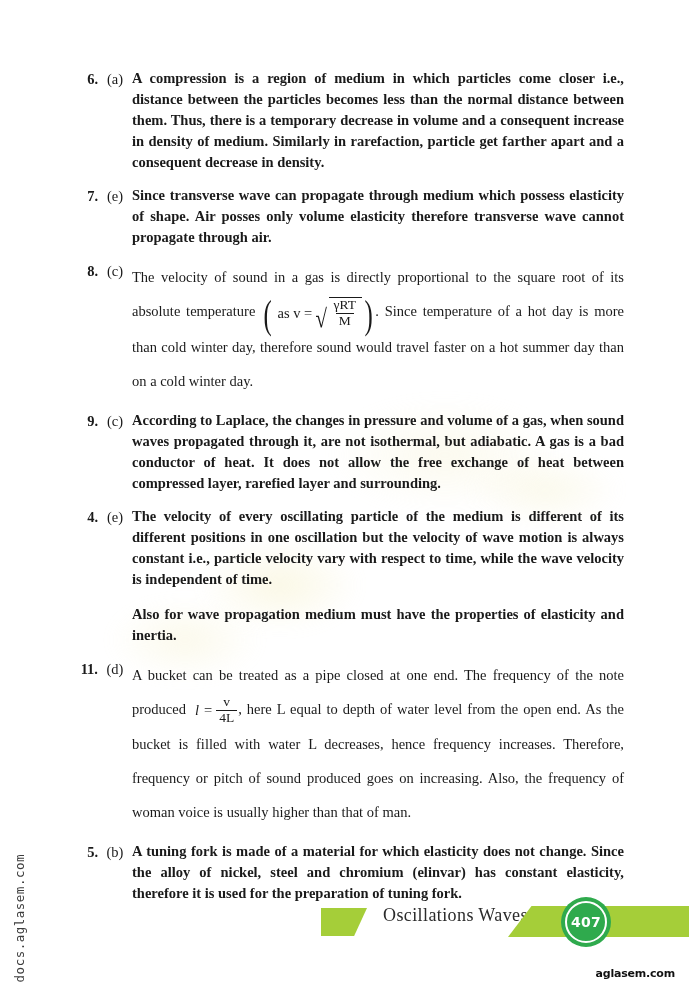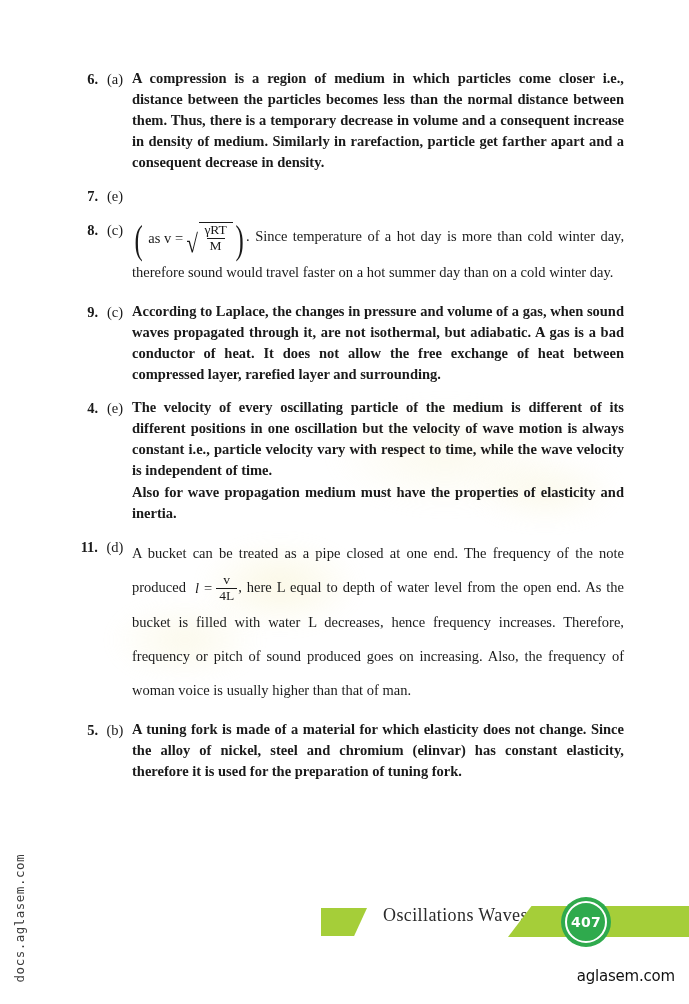--- a/index.html
+++ b/index.html
@@ -79,21 +79,21 @@
   }
   .q-body {
     flex: 1 1 auto;
     font-size: 14.5px;
     line-height: 21px;
     text-align: justify;
     text-justify: inter-word;
     hyphens: none;
   }
   .q-body p { margin: 0; font-weight: bold; }
-  .q-body p + p { margin-top: 1px; }
+  .q-body p + p { margin-top: 14px; }
   .loose { line-height: 34px; }
 
   
   .math {
     display: inline-flex;
     align-items: center;
     vertical-align: middle;
     font-family: "Liberation Serif", "DejaVu Serif", serif;
   }
   .bigparen {
@@ -192,22 +192,22 @@
     font-weight: bold;
     font-size: 14px;
     color: #ffffff;
     letter-spacing: 0.3px;
   }
   .brand-logo {
     position: absolute;
     right: 14px;
     top: 967px;
     font-family: "DejaVu Sans", "Liberation Sans", sans-serif;
-    font-weight: normal;
-    font-size: 15px;
+    font-weight: bold;
+    font-size: 11px;
     color: #111111;
     letter-spacing: -0.2px;
   }
 </style>
 </head>
 <body>
 
 <div class="watermark wm-a"></div>
 <div class="watermark wm-b"></div>
 <div class="watermark wm-c"></div>
@@ -221,26 +221,30 @@
     <div class="q-num">6.</div>
     <div class="q-opt">(a)</div>
     <div class="q-body">
       <p>A compression is a region of medium in which particles come closer i.e., distance between the particles becomes less than the normal distance between them. Thus, there is a temporary decrease in volume and a consequent increase in density of medium. Similarly in rarefaction, particle get farther apart and a consequent decrease in density.</p>
     </div>
   </div>
 
   <div class="answer-row">
     <div class="q-num">7.</div>
     <div class="q-opt">(e)</div>
+    <div class="q-body">
+      <p>Since transverse wave can propagate through medium which possess elasticity of shape. Air posses only volume elasticity therefore transverse wave cannot propagate through air.</p>
+    </div>
   </div>
 
   <div class="answer-row">
     <div class="q-num">8.</div>
     <div class="q-opt">(c)</div>
     <div class="q-body loose">
+      <span>The velocity of sound in a gas is directly proportional to the square root of its absolute temperature</span>
       <span class="math">
         <span class="bigparen">(</span>
         <span style="padding:0 2px 0 3px;">as v =</span>
         <span class="radical">
           <span class="sign">√</span>
           <span class="rad-body">
             <span class="frac">
               <span class="num">γRT</span>
               <span class="den">M</span>
             </span>

